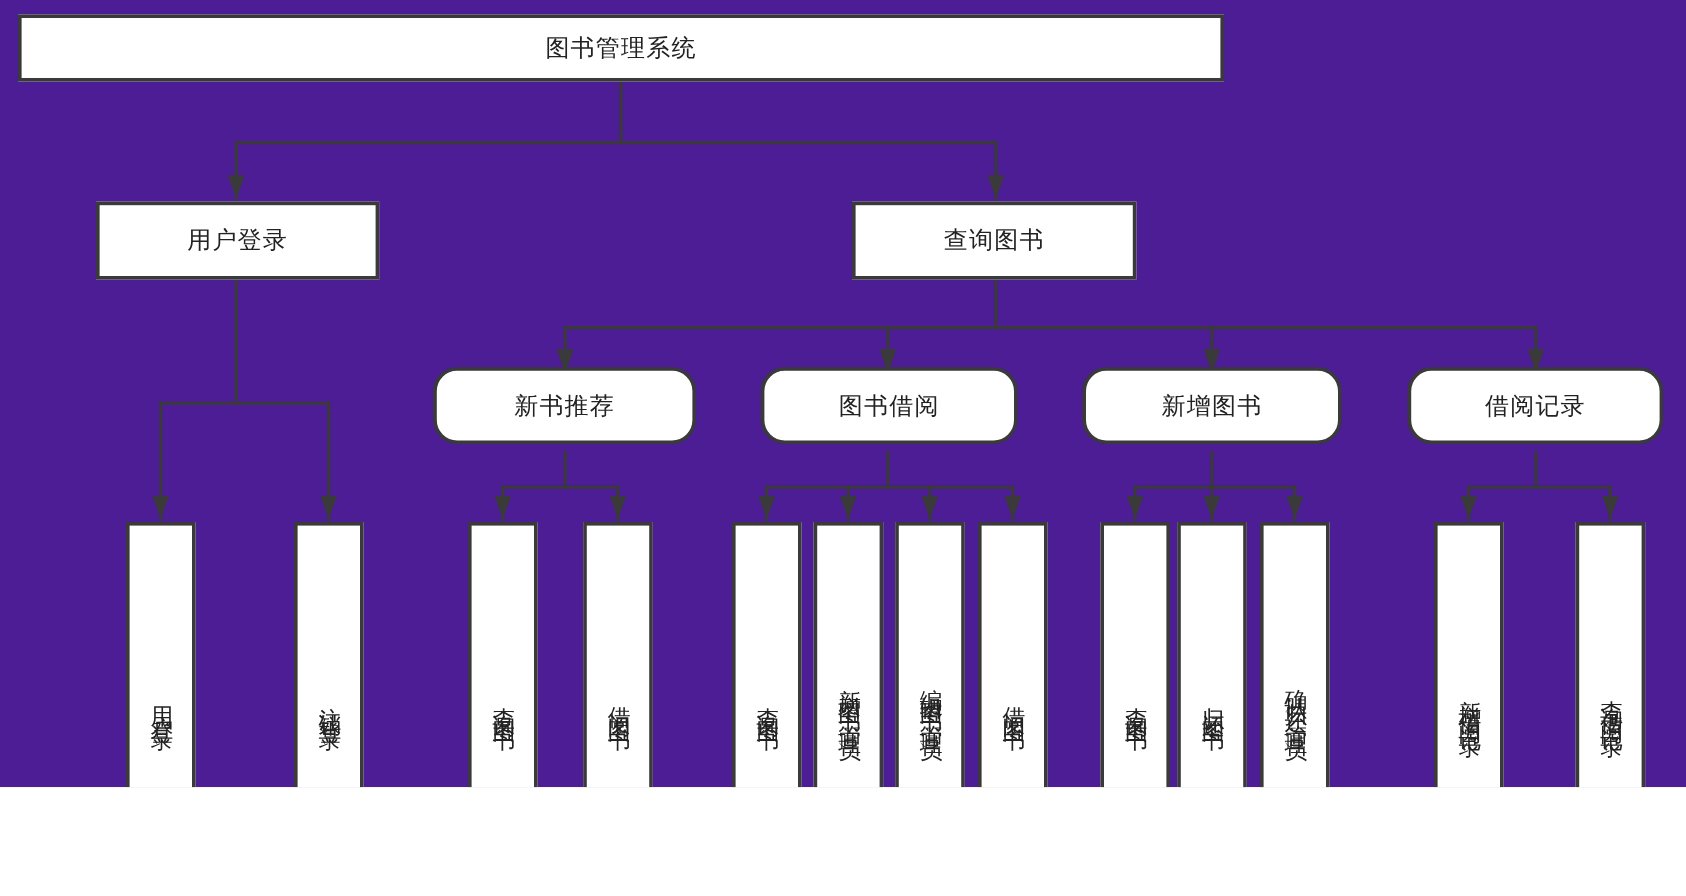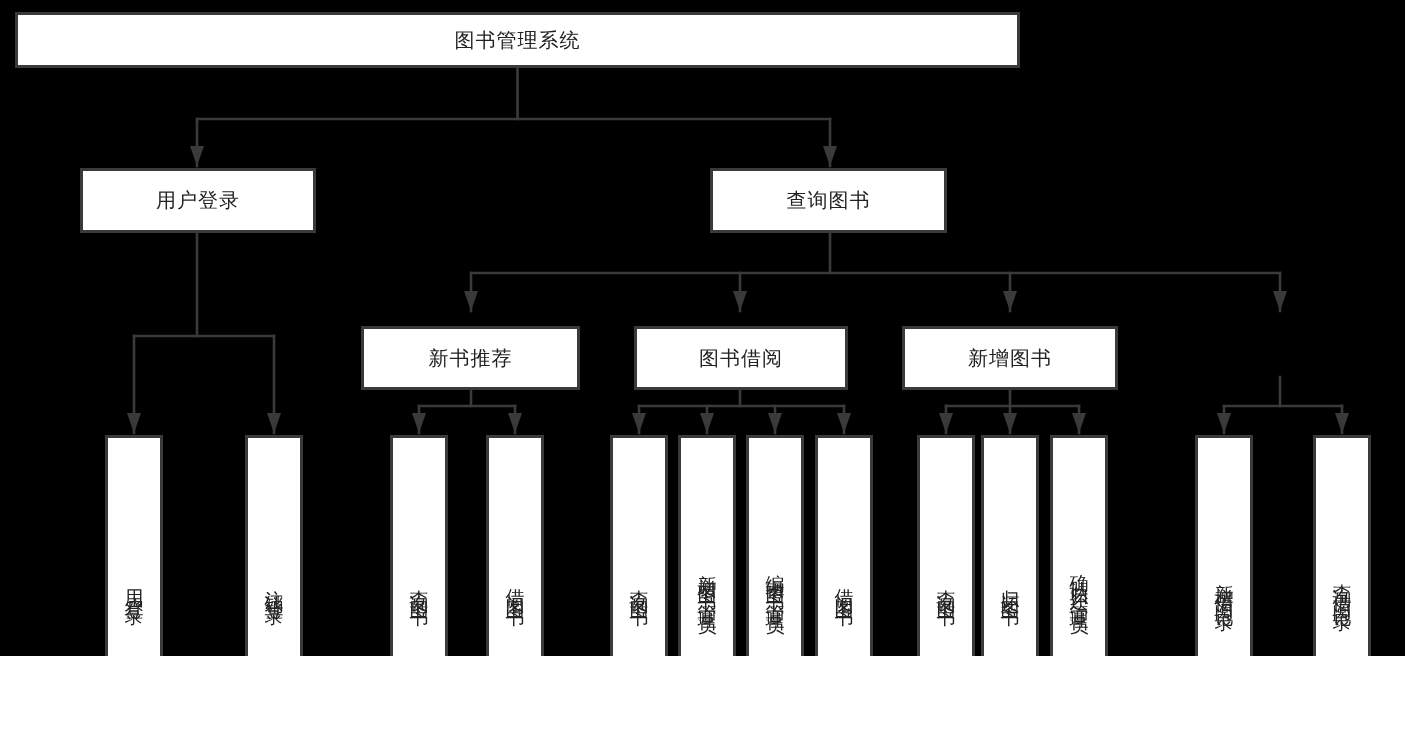--- a/index.html
+++ b/index.html
@@ -4,21 +4,21 @@
 <style>
   html, body {
     margin: 0;
     padding: 0;
     background: #ffffff;
   }
   #stage {
     position: relative;
     width: 1405px;
     height: 656px;
-    background: #000000;
+    background: #4c1d95;
     font-family: "Liberation Sans", "DejaVu Sans", sans-serif;
     overflow: hidden;
   }
   #connectors {
     position: absolute;
     left: 0;
     top: 0;
     z-index: 0;
   }
   #connectors line {
@@ -48,21 +48,21 @@
     height: 302px;
   }
   .leaf .lbl {
     writing-mode: vertical-rl;
     text-orientation: mixed;
     font-size: 19px;
     letter-spacing: 6px;
     white-space: nowrap;
   }
   .lvl2 { top: 168px; height: 65px; }
-  .lvl3 { top: 326px; height: 64px; }
+  .lvl3 { top: 306px; height: 64px; border-radius: 20px; }
   #watermark {
     position: absolute;
     left: 1183px;
     top: 714px;
     z-index: 3;
     font-size: 20px;
     color: #a2a2a2;
     white-space: nowrap;
     letter-spacing: 0.5px;
   }
@@ -132,20 +132,23 @@
 
   <div class="node lvl3" style="left:361px; width:219px">
     <span class="lbl">新书推荐</span>
   </div>
   <div class="node lvl3" style="left:634px; width:214px">
     <span class="lbl">图书借阅</span>
   </div>
   <div class="node lvl3" style="left:902px; width:216px">
     <span class="lbl">新增图书</span>
   </div>
+  <div class="node lvl3" style="left:1173px; width:213px">
+    <span class="lbl">借阅记录</span>
+  </div>
 
   <div class="node leaf" style="left:105px">
     <span class="lbl">用户登录</span>
   </div>
   <div class="node leaf" style="left:245px">
     <span class="lbl">注销登录</span>
   </div>
   <div class="node leaf" style="left:390px">
     <span class="lbl">查询图书</span>
   </div>

